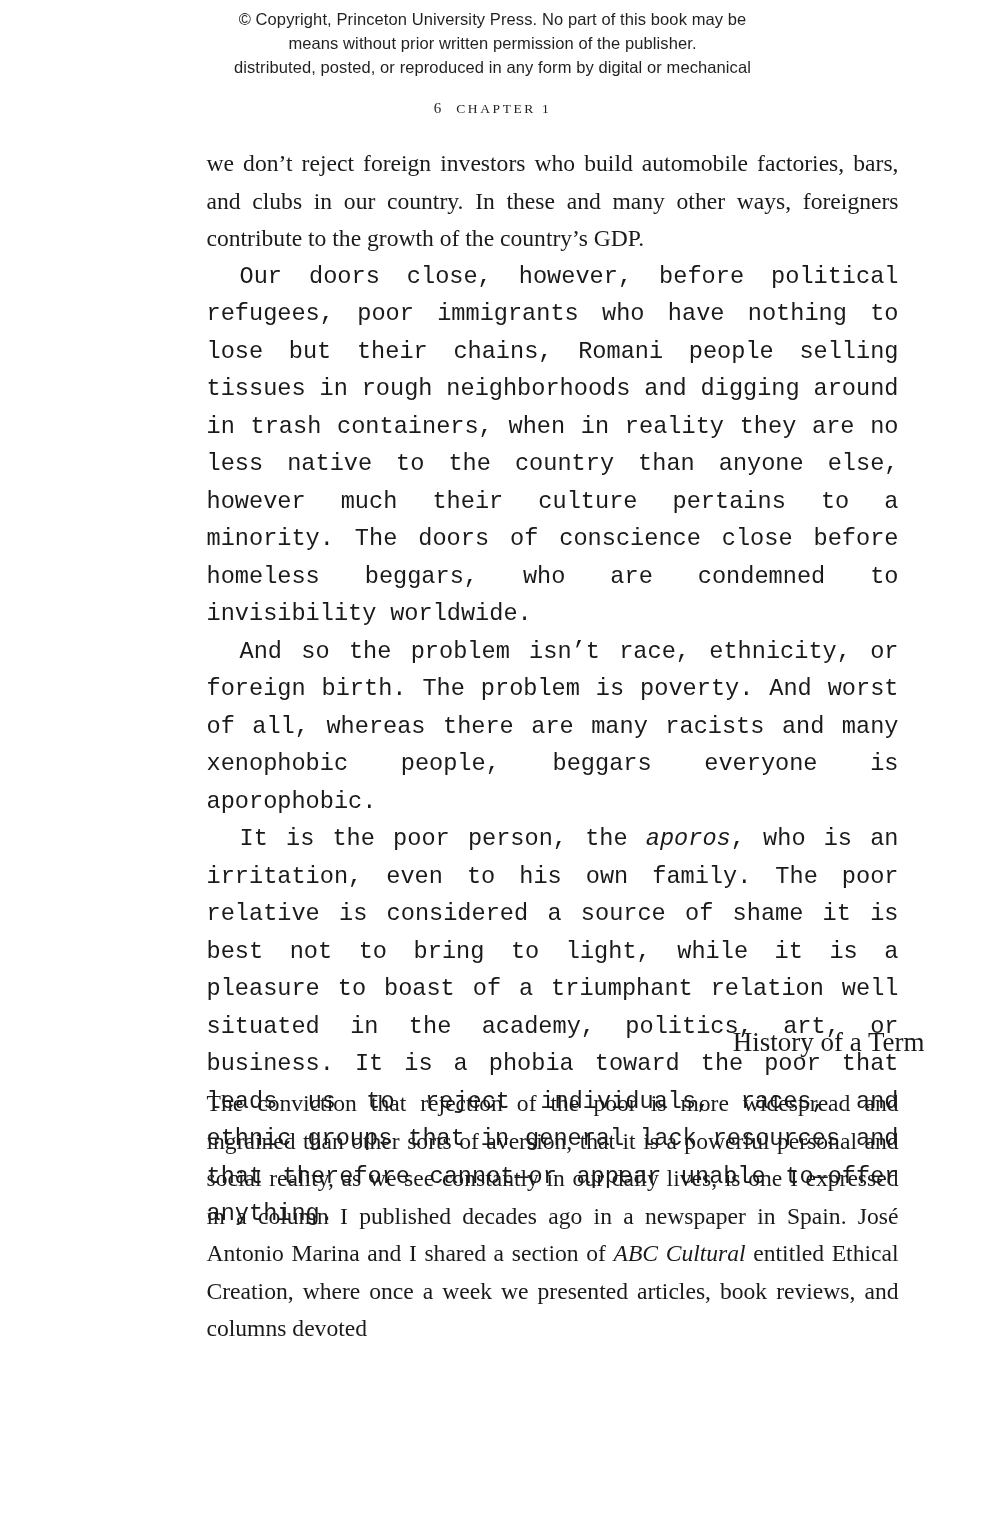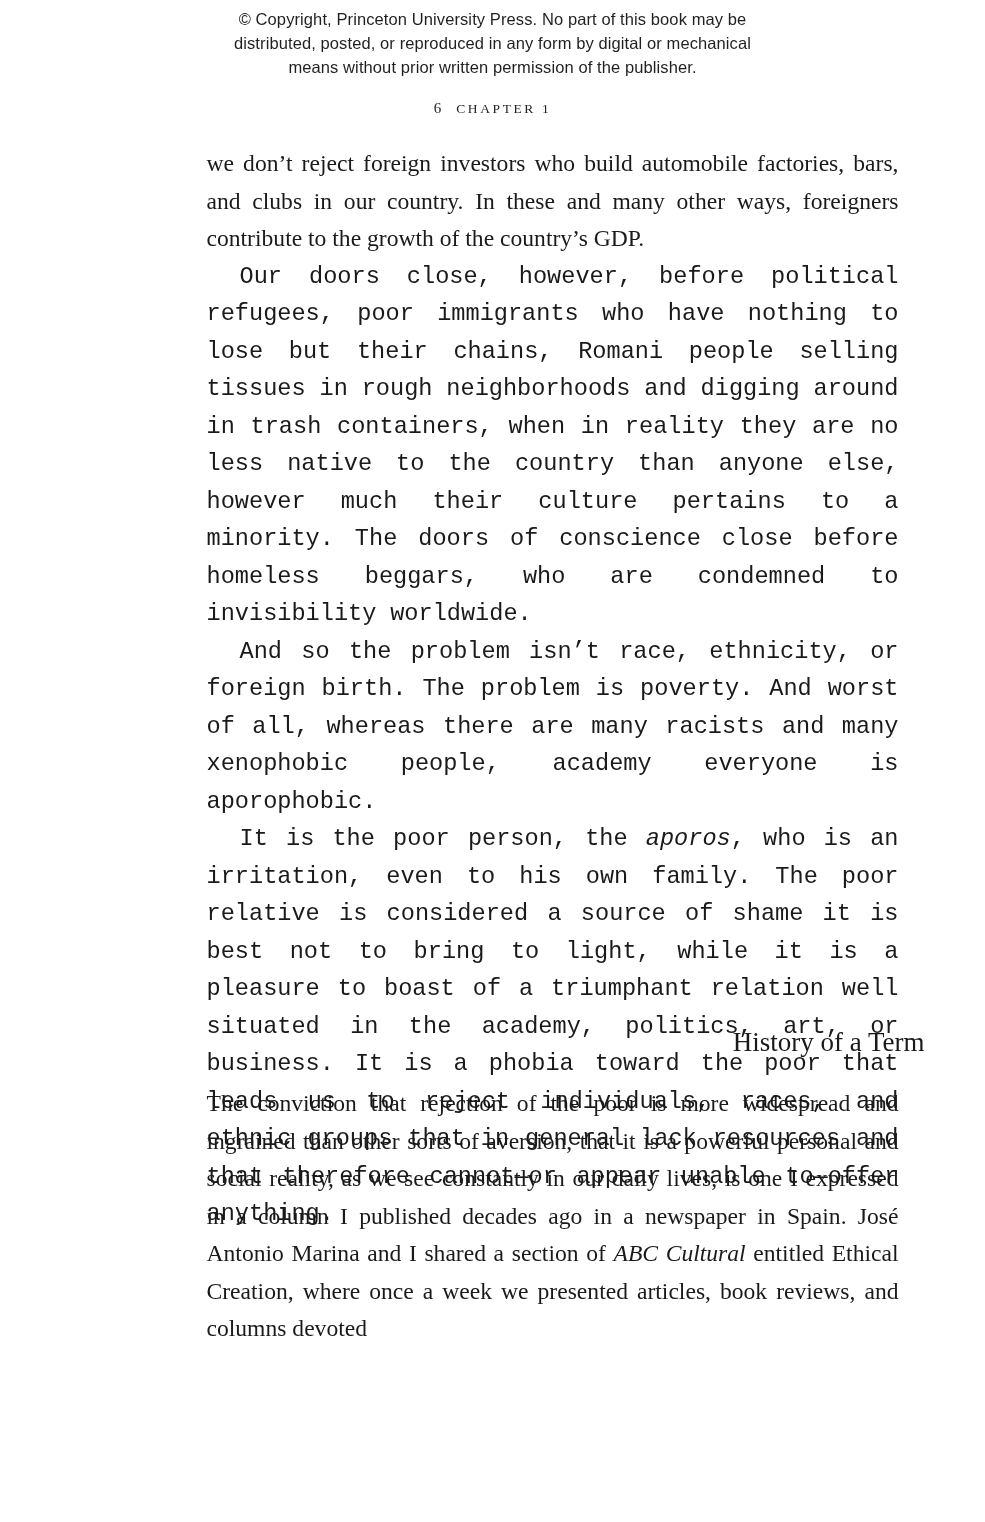--- a/index.html
+++ b/index.html
@@ -130,32 +130,32 @@
     letter-spacing: 0.2px;
   }
 </style>
 </head>
 <body>
 
 <div class="page">
 
   <div class="copyright">
     <span class="cline">© Copyright, Princeton University Press. No part of this book may be</span>
+    <span class="cline">means without prior written permission of the publisher.</span>
     <span class="cline">distributed, posted, or reproduced in any form by digital or mechanical</span>
-    <span class="cline">means without prior written permission of the publisher.</span>
   </div>
 
   <div class="running-head">
     <span class="folio">6</span><span class="chap">CHAPTER 1</span>
   </div>
 
   <div class="body-block">
     <p>we don’t reject foreign investors who build automobile factories, bars, and clubs in our country. In these and many other ways, foreigners contribute to the growth of the country’s GDP.</p>
     <p class="indent tight">Our doors close, however, before political refugees, poor immigrants who have nothing to lose but their chains, Romani people selling tissues in rough neighborhoods and digging around in trash containers, when in reality they are no less native to the country than anyone else, however much their culture pertains to a minority. The doors of conscience close before homeless beggars, who are condemned to invisibility worldwide.</p>
-    <p class="indent loose">And so the problem isn’t race, ethnicity, or foreign birth. The problem is poverty. And worst of all, whereas there are many racists and many xenophobic people, academy everyone is aporophobic.</p>
+    <p class="indent loose">And so the problem isn’t race, ethnicity, or foreign birth. The problem is poverty. And worst of all, whereas there are many racists and many xenophobic people, beggars everyone is aporophobic.</p>
     <p class="indent"><span>It is the poor person, the </span><em>aporos</em><span>, who is an irritation, even to his own family. The poor relative is considered a source of shame it is best not to bring to light, while it is a pleasure to boast of a triumphant relation well situated in the academy, politics, art, or business. It is a phobia toward the poor that leads us to reject individuals, races, and ethnic groups that in general lack resources and that therefore cannot—or appear unable to—offer anything.</span></p>
   </div>
 
   <h2 class="section-heading">History of a Term</h2>
 
   <div class="body-block-2">
     <p><span>The conviction that rejection of the poor is more widespread and ingrained than other sorts of aversion, that it is a powerful personal and social reality, as we see constantly in our daily lives, is one I expressed in a column I published decades ago in a newspaper in Spain. José Antonio Marina and I shared a section of </span><em>ABC Cultural</em><span> entitled Ethical Creation, where once a week we presented articles, book reviews, and columns devoted</span></p>
   </div>
 
 

